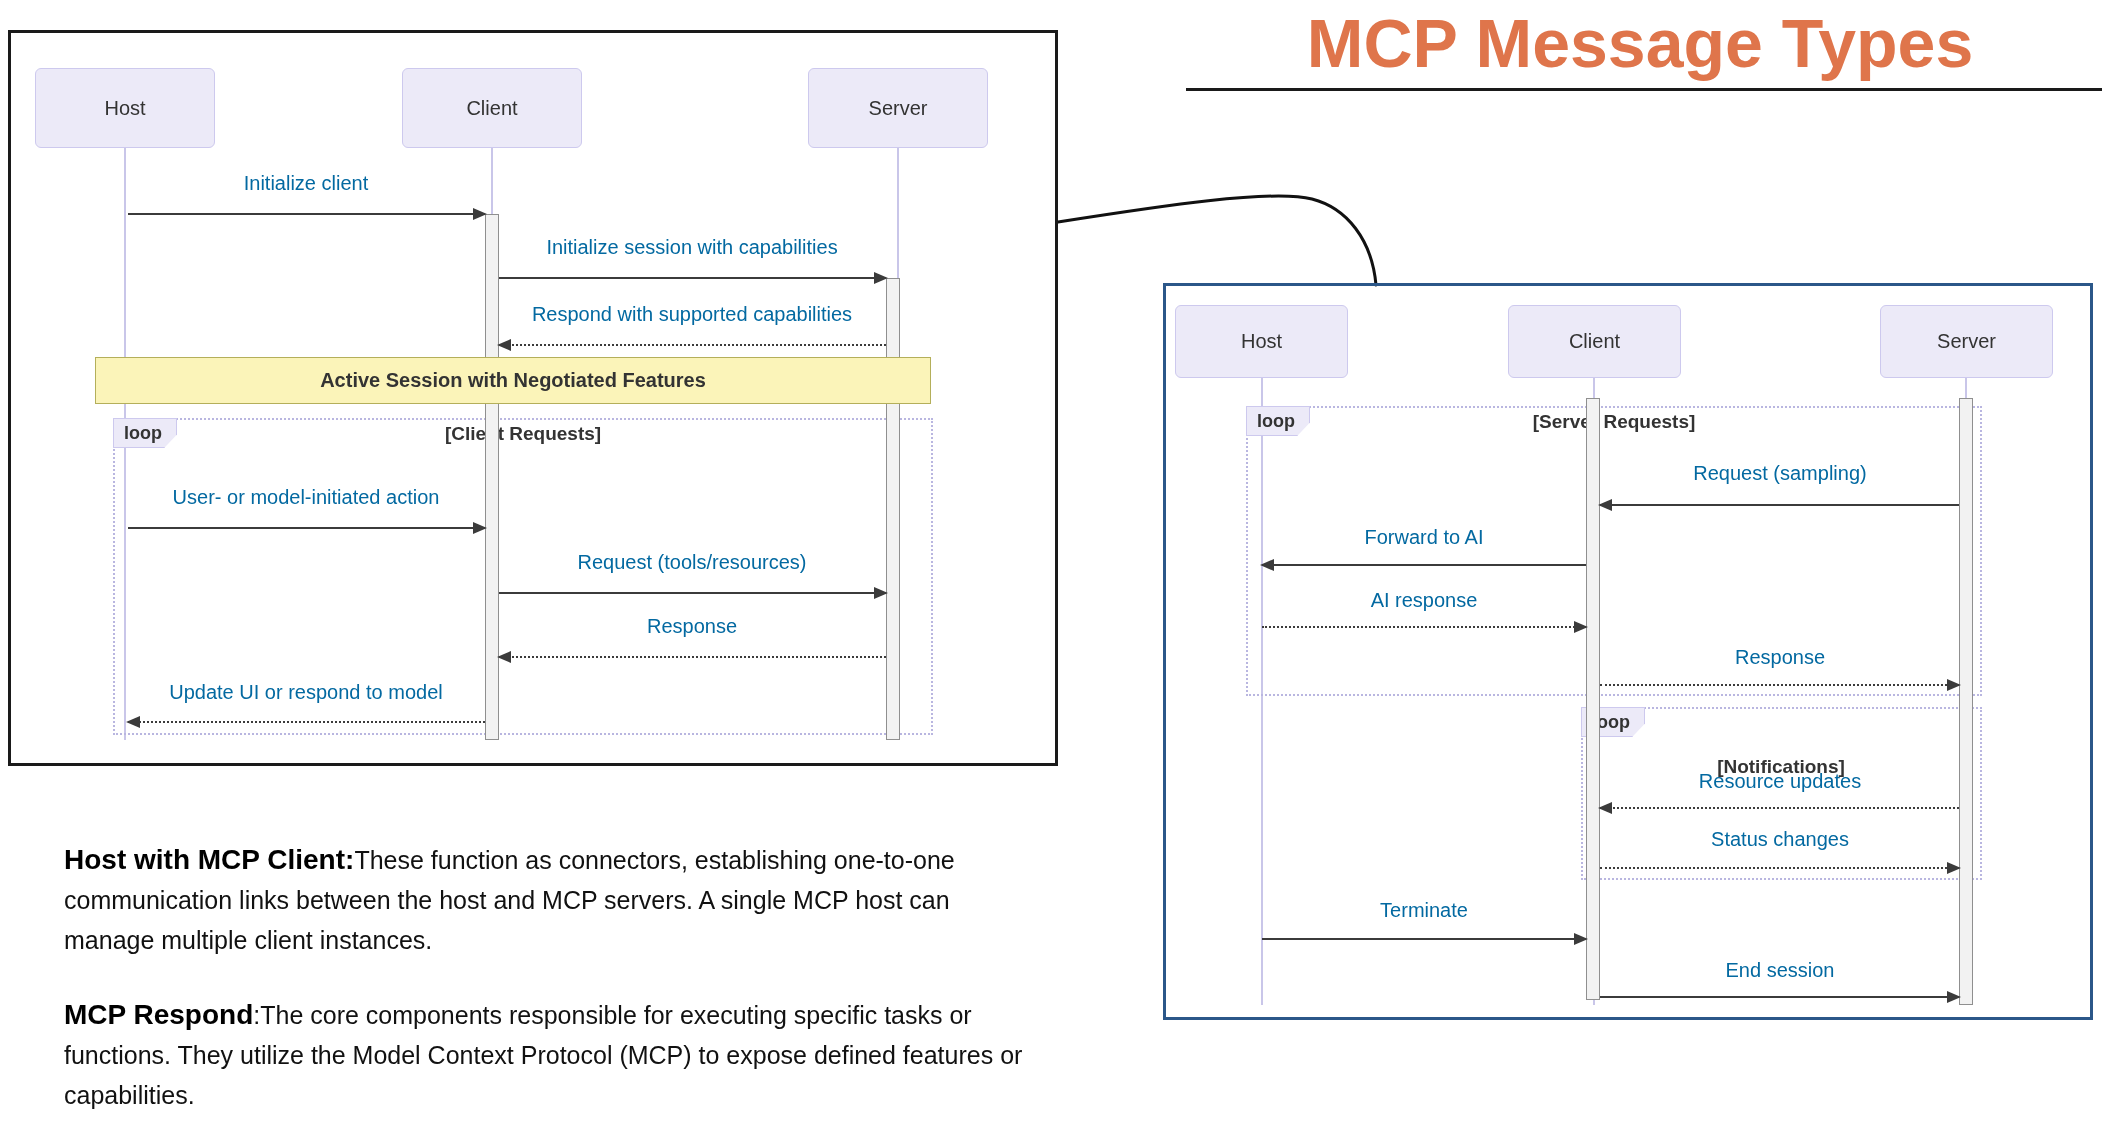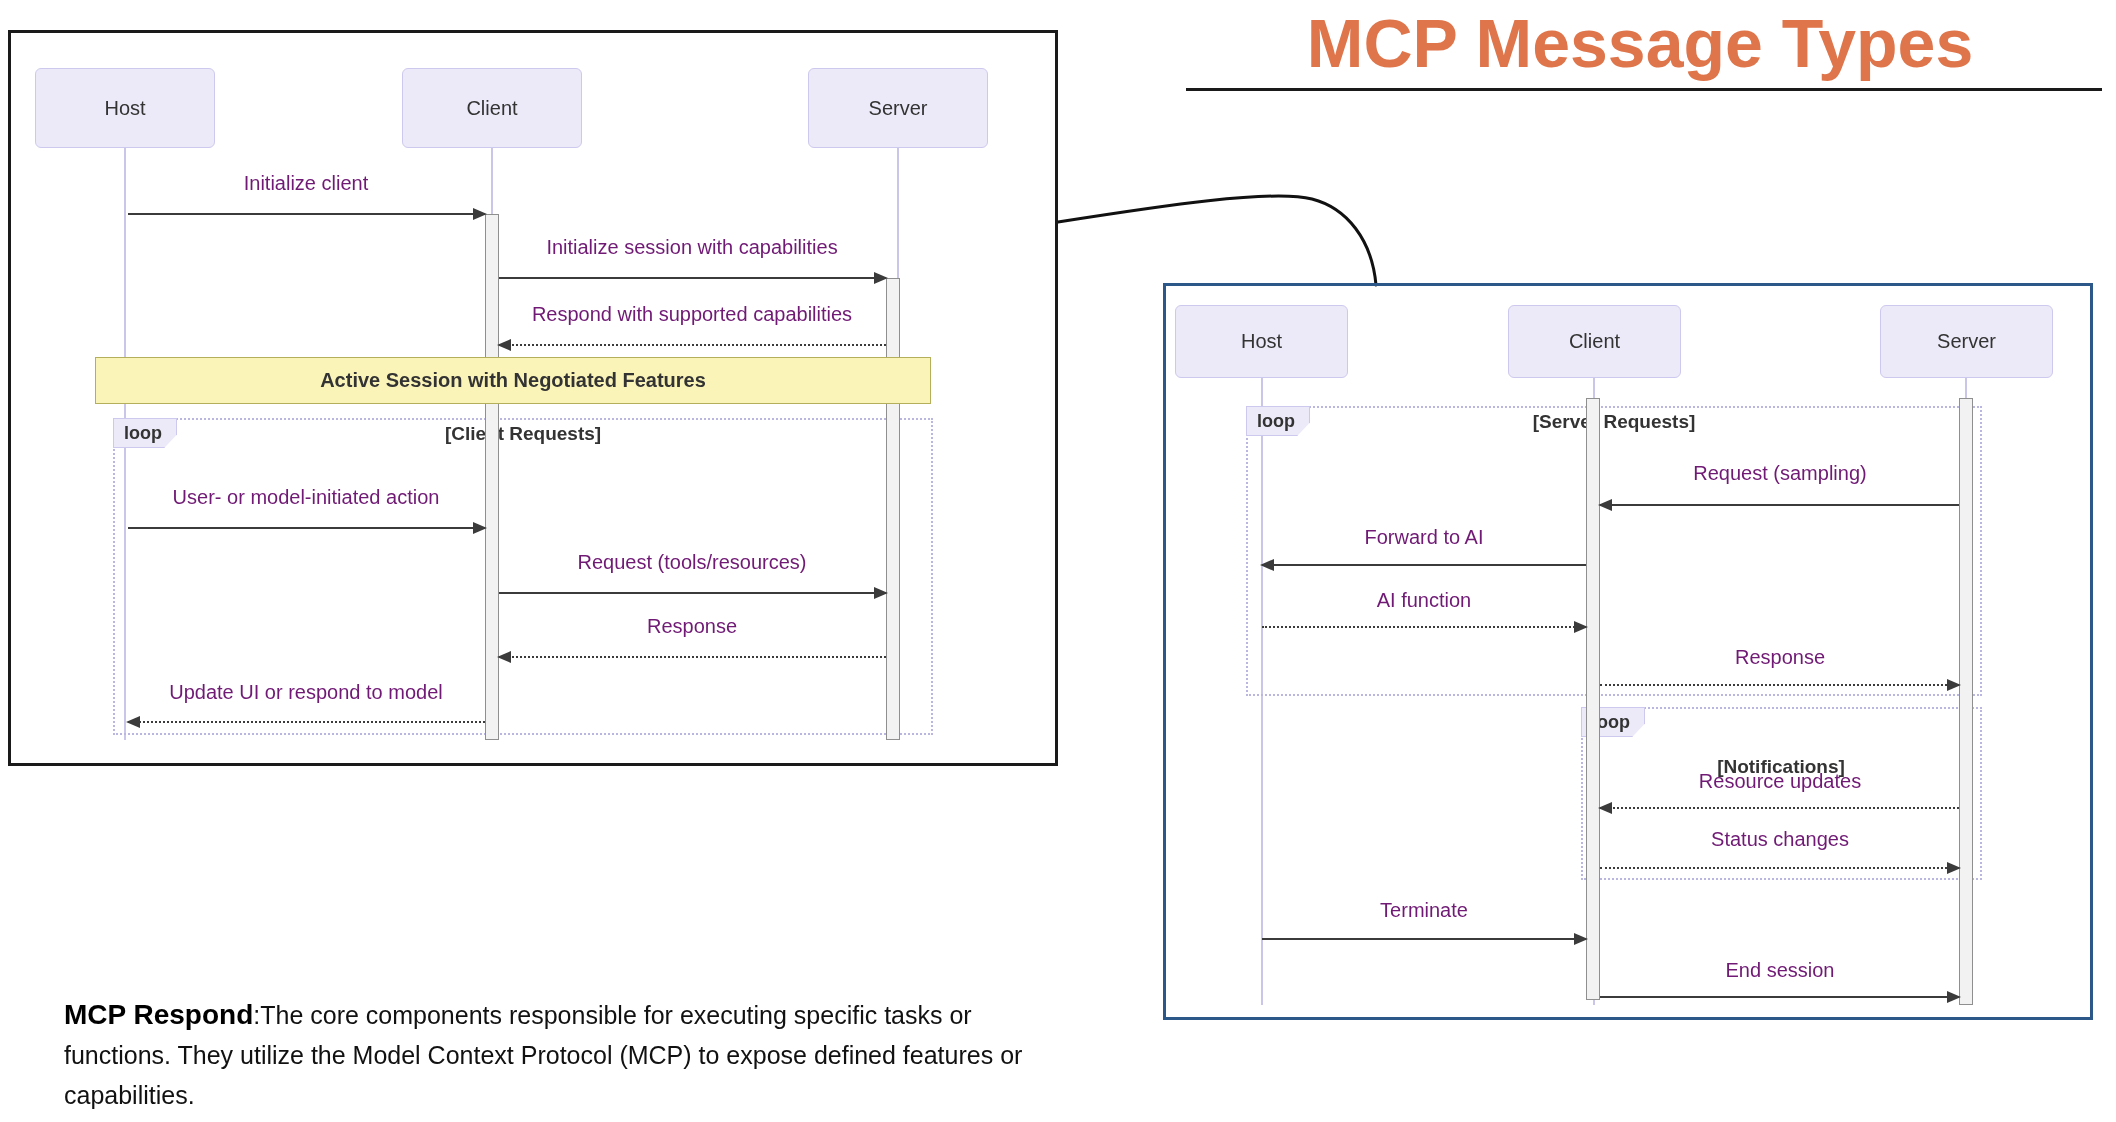--- a/index.html
+++ b/index.html
@@ -29,21 +29,21 @@
   .abar{width:14px;background:#f2f2f2;border:1px solid #8f8f8f;}
   .note{background:var(--note-fill);border:1px solid var(--note-border);
         display:flex;align-items:center;justify-content:center;
         font-weight:bold;font-size:20px;color:var(--dtext);}
   .loopframe{border:2px dotted var(--loop-border);}
   .looptab{background:var(--box-fill);border:1px solid var(--box-border);
            clip-path:polygon(0 0,100% 0,100% 55%,80% 100%,0 100%);
            display:flex;align-items:center;padding-left:10px;
            font-weight:bold;font-size:18px;color:var(--dtext);}
   .guard{font-weight:bold;font-size:19px;color:var(--dtext);text-align:center;}
-  .mlabel{font-size:20px;color:#701a75;text-align:center;white-space:nowrap;}
+  .mlabel{font-size:20px;color:#0369a1;text-align:center;white-space:nowrap;}
   .mline{height:0;border-top:2px solid var(--arrow);}
   .mline.dotted{border-top-style:dotted;}
   .ah{position:absolute;width:0;height:0;top:-7px;}
   .ah.r{right:-2px;border-top:6px solid transparent;border-bottom:6px solid transparent;border-left:14px solid var(--arrow);}
   .ah.l{left:-2px;border-top:6px solid transparent;border-bottom:6px solid transparent;border-right:14px solid var(--arrow);}
   .title{font-size:68px;font-weight:bold;color:var(--accent);text-align:center;letter-spacing:0px;white-space:nowrap;}
   .rule{height:3px;background:#1a1a1a;}
   .subtitle{font-size:40px;color:#111;white-space:nowrap;}
   .para{font-size:25px;color:#111;line-height:40px;}
   .para b{font-size:28px;color:#000;}
@@ -139,21 +139,21 @@
   <div class="abs mlabel" style="left:1600px;top:462px;width:360px;">Request (sampling)</div>
   <div class="abs mline" style="left:1600px;top:504px;width:359px;">
       <i class="ah l"></i>
     </div>
 
   <div class="abs mlabel" style="left:1244px;top:526px;width:360px;">Forward to AI</div>
   <div class="abs mline" style="left:1262px;top:564px;width:324px;">
       <i class="ah l"></i>
     </div>
 
-  <div class="abs mlabel" style="left:1244px;top:589px;width:360px;">AI function</div>
+  <div class="abs mlabel" style="left:1244px;top:589px;width:360px;">AI response</div>
   <div class="abs mline dotted" style="left:1262px;top:626px;width:324px;">
       <i class="ah r"></i>
     </div>
 
   <div class="abs mlabel" style="left:1600px;top:646px;width:360px;">Response</div>
   <div class="abs mline dotted" style="left:1600px;top:684px;width:359px;">
       <i class="ah r"></i>
     </div>
 
   <div class="abs mlabel" style="left:1600px;top:770px;width:360px;">Resource updates</div>
@@ -169,16 +169,17 @@
   <div class="abs mlabel" style="left:1244px;top:899px;width:360px;">Terminate</div>
   <div class="abs mline" style="left:1262px;top:938px;width:324px;">
       <i class="ah r"></i>
     </div>
 
   <div class="abs mlabel" style="left:1600px;top:959px;width:360px;">End session</div>
   <div class="abs mline" style="left:1600px;top:996px;width:359px;">
       <i class="ah r"></i>
     </div>
 
+  <p class="abs para" style="left:64px;top:840px;width:950px;"><b>Host with MCP Client:</b><span>These function as connectors, establishing one-to-one communication links between the host and MCP servers. A single MCP host can manage multiple client instances.</span></p>
 
   <p class="abs para" style="left:64px;top:995px;width:960px;"><b>MCP Respond</b><span>:The core components responsible for executing specific tasks or functions. They utilize the Model Context Protocol (MCP) to expose defined features or capabilities.</span></p>
 
 </div>
 
 </body></html>

